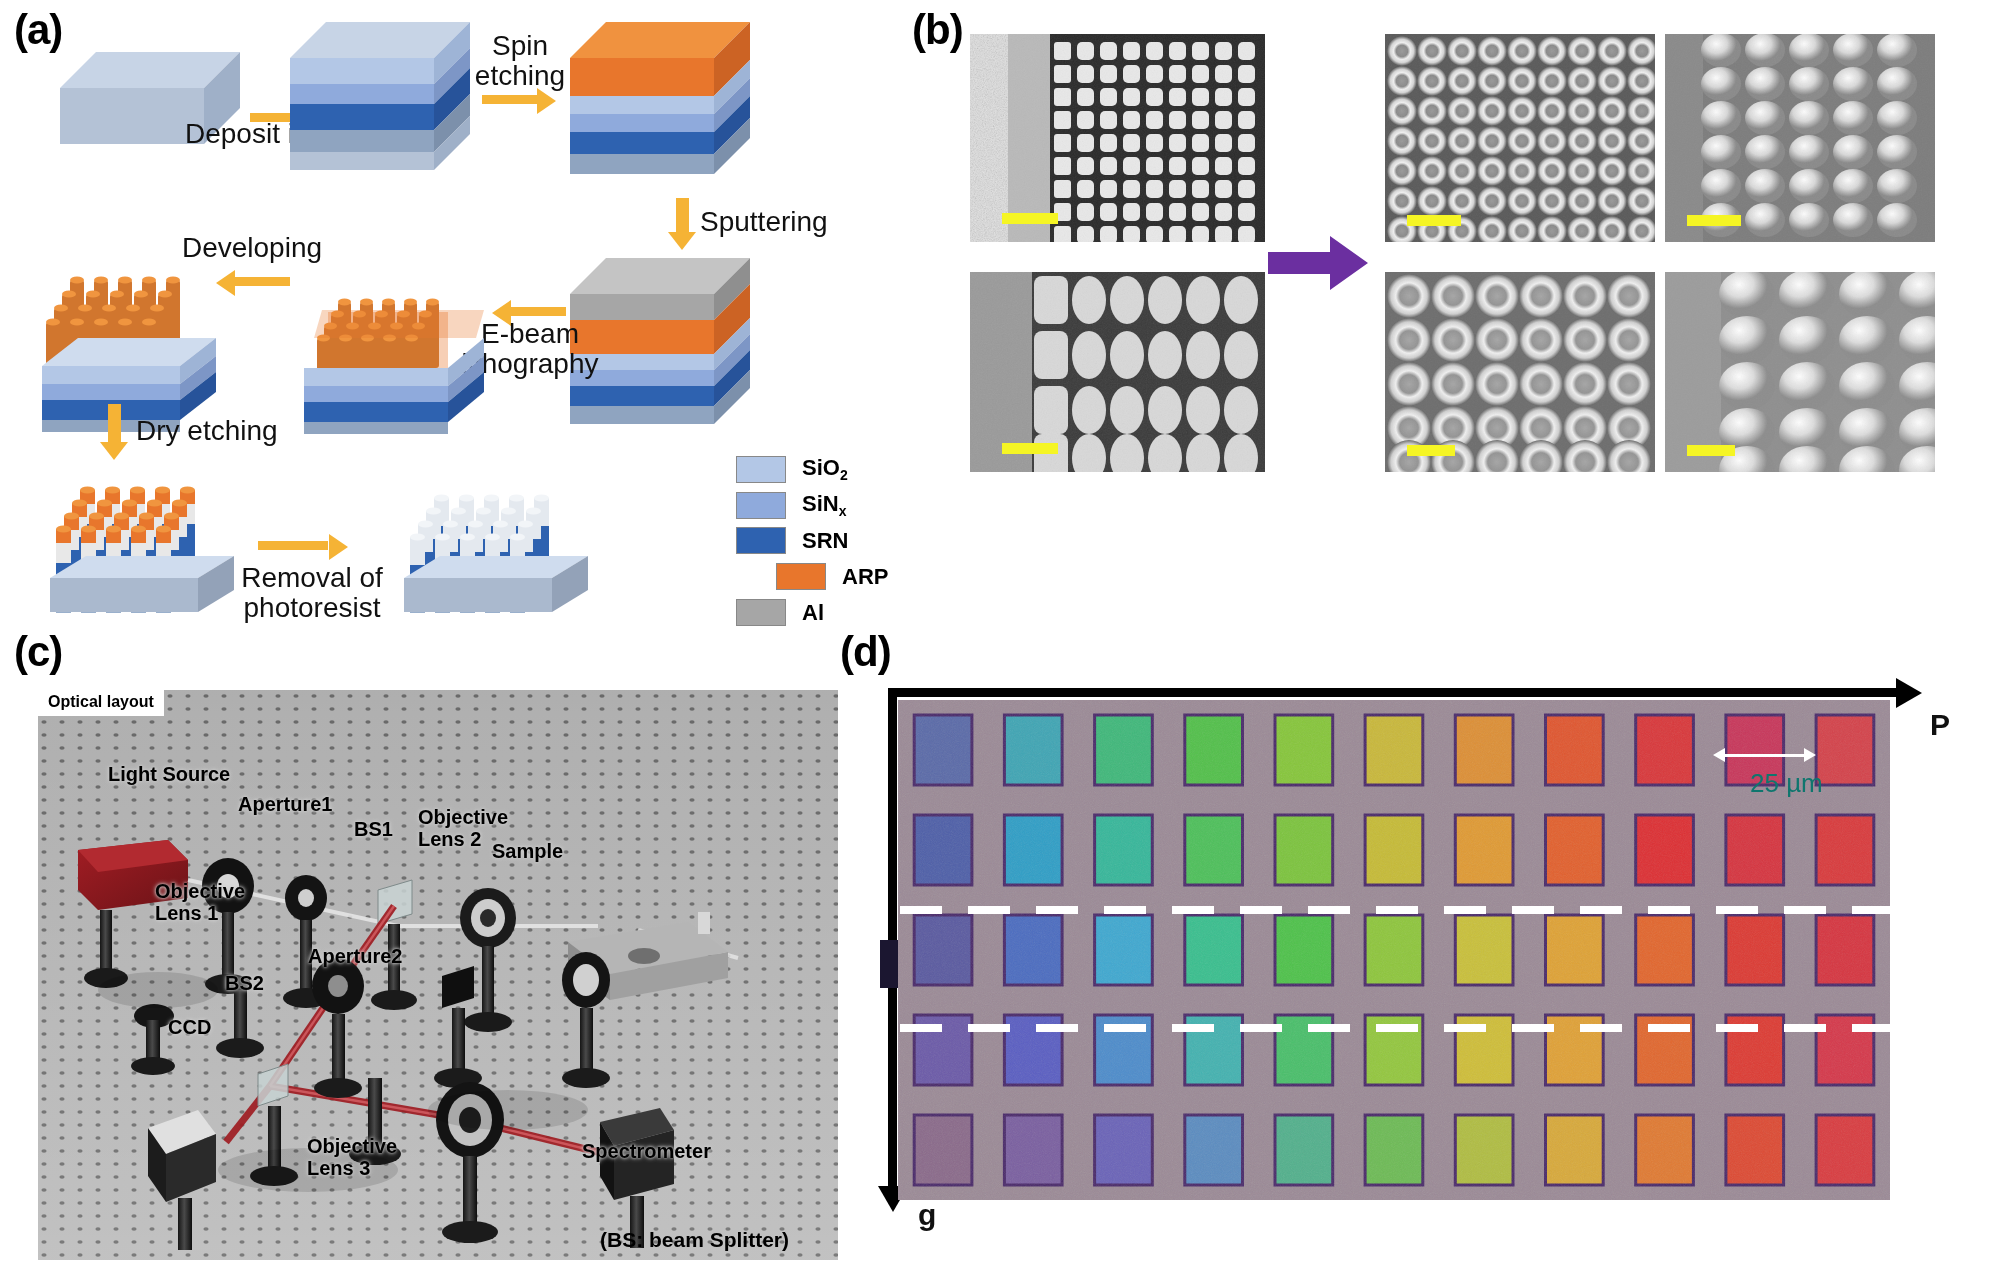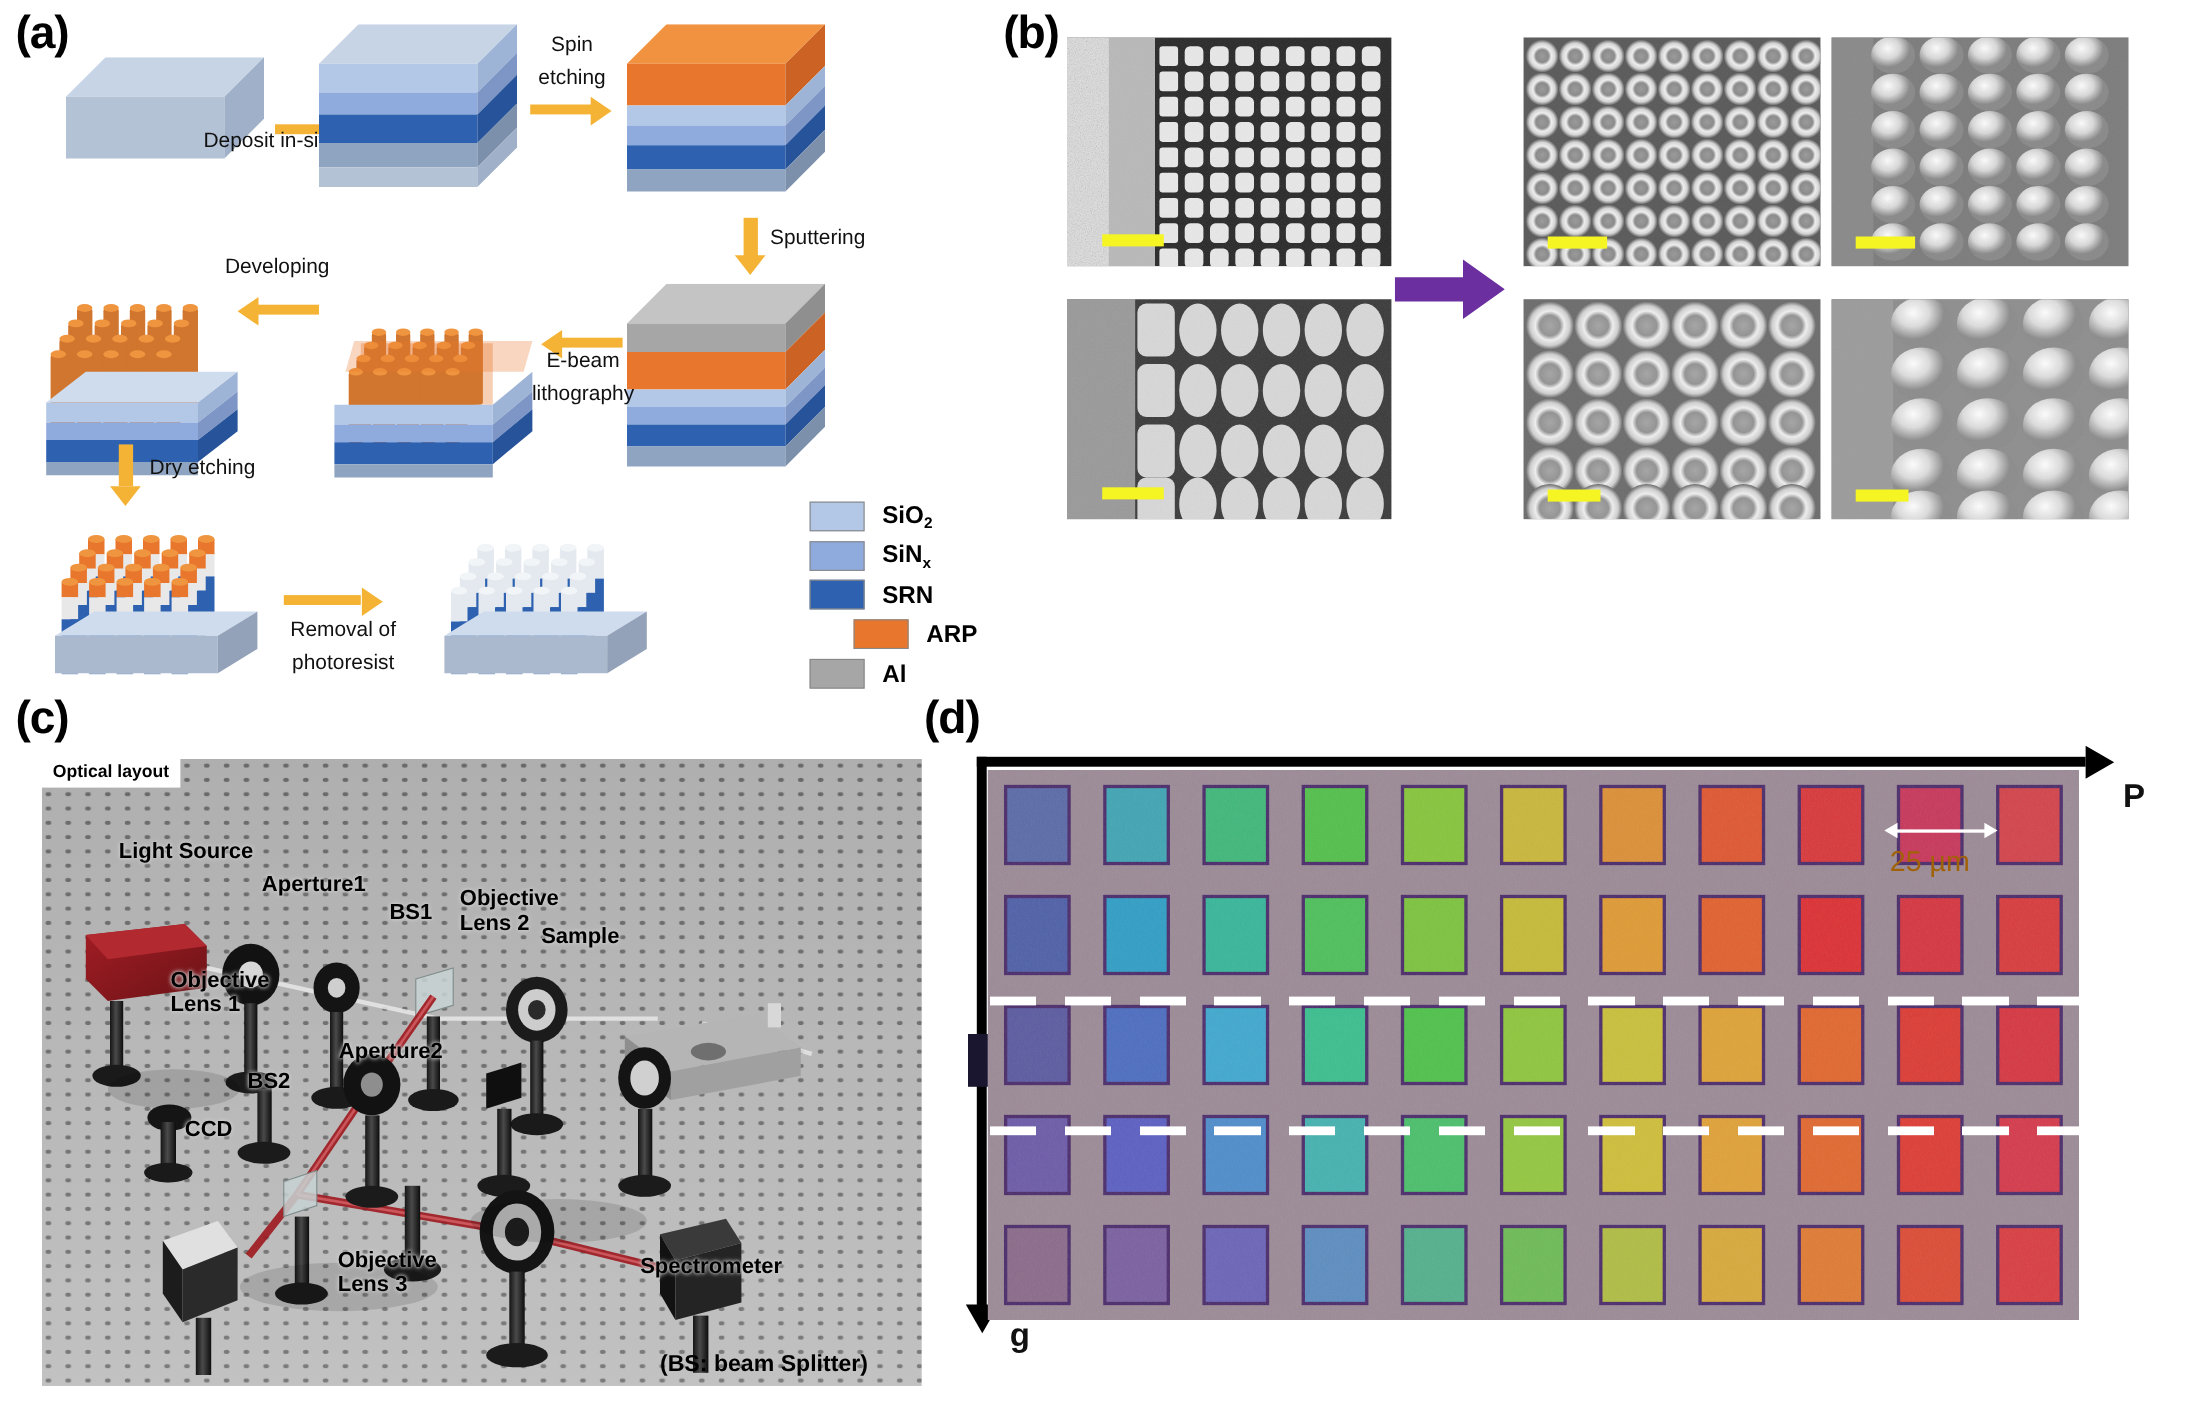--- a/index.html
+++ b/index.html
@@ -3,21 +3,21 @@
 <meta charset="utf-8">
 <style>
   html,body{margin:0;padding:0;background:#fff;}
   body{width:1996px;height:1282px;position:relative;overflow:hidden;
        font-family:"Liberation Sans","DejaVu Sans",sans-serif;color:#000;}
 
   .panel-letter{position:absolute;font-size:42px;font-weight:bold;letter-spacing:-1px;}
 
   
   .lbl{position:absolute;font-size:21px;font-weight:bold;line-height:1.12;color:#111;}
-  .lbl.plain{font-weight:normal;font-size:19px;}
+  .lbl.plain{font-weight:normal;font-size:28px;}
   .ctr{text-align:center;transform:translateX(-50%);}
 
   
   .arrow-r,.arrow-l{position:absolute;height:18px;}
   .arrow-r .bar,.arrow-l .bar{position:absolute;top:5px;height:9px;background:#f5b335;}
   .arrow-r .head{position:absolute;top:-2px;right:0;width:0;height:0;
       border-top:13px solid transparent;border-bottom:13px solid transparent;border-left:19px solid #f5b335;}
   .arrow-l .head{position:absolute;top:-2px;left:0;width:0;height:0;
       border-top:13px solid transparent;border-bottom:13px solid transparent;border-right:19px solid #f5b335;}
   .arrow-d{position:absolute;width:20px;}
@@ -41,21 +41,21 @@
 
   
   .optable{position:absolute;overflow:hidden;}
   .optag{position:absolute;font-size:20px;font-weight:bold;color:#000;line-height:1.1;
           text-shadow:0 0 3px #cfcfcf,0 0 5px #cfcfcf;}
   .olayout-box{position:absolute;background:#fff;padding:5px 10px;font-size:16px;font-weight:bold;}
   .bs-note{position:absolute;font-size:21px;font-weight:bold;}
   .dimg{position:absolute;overflow:hidden;background:#9a8a96;}
   .axis-line{position:absolute;background:#000;}
   .axis-head{position:absolute;width:0;height:0;}
-  .scale25{position:absolute;color:#a16207;font-size:26px;font-weight:normal;}
+  .scale25{position:absolute;color:#0f766e;font-size:26px;font-weight:normal;margin-left:32px;}
   .darrow{position:absolute;height:3px;background:#fff;}
 </style>
 </head>
 <body>
 
 <div class="panel-letter" style="left:14px;top:6px;">(a)</div>
 
 <div>
 
   <div class="slab" style="left:60px;top:52px;width:180px;height:120px;">

